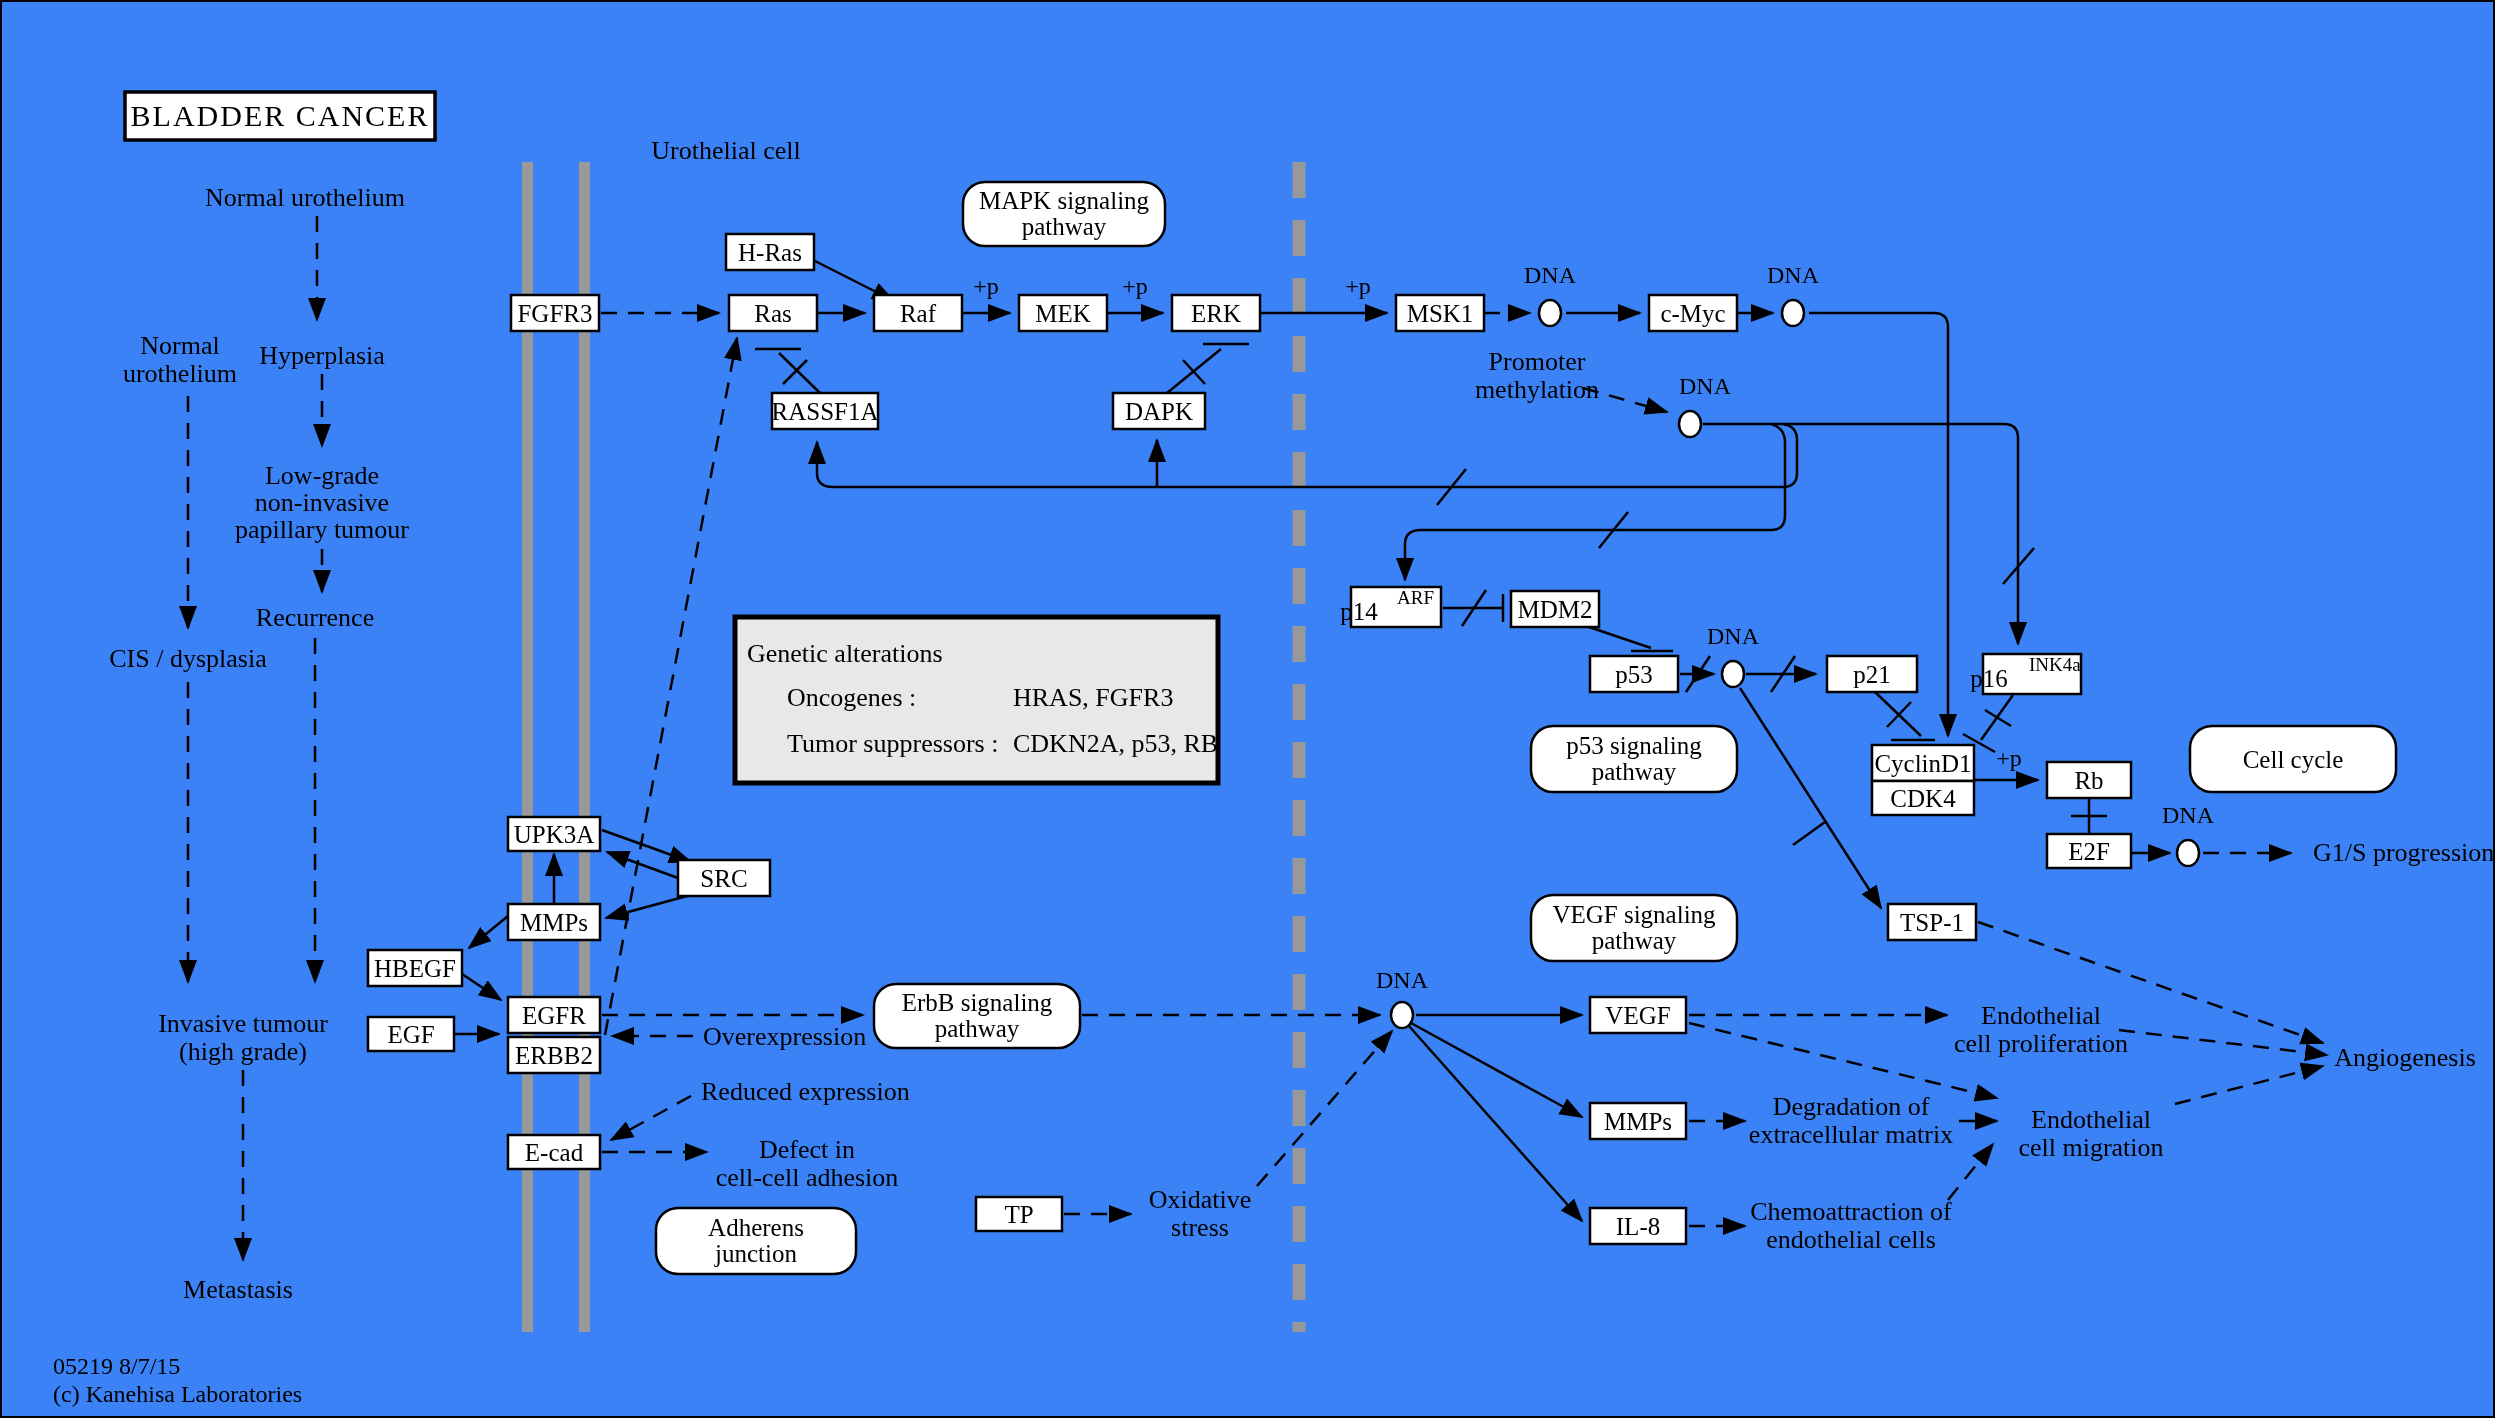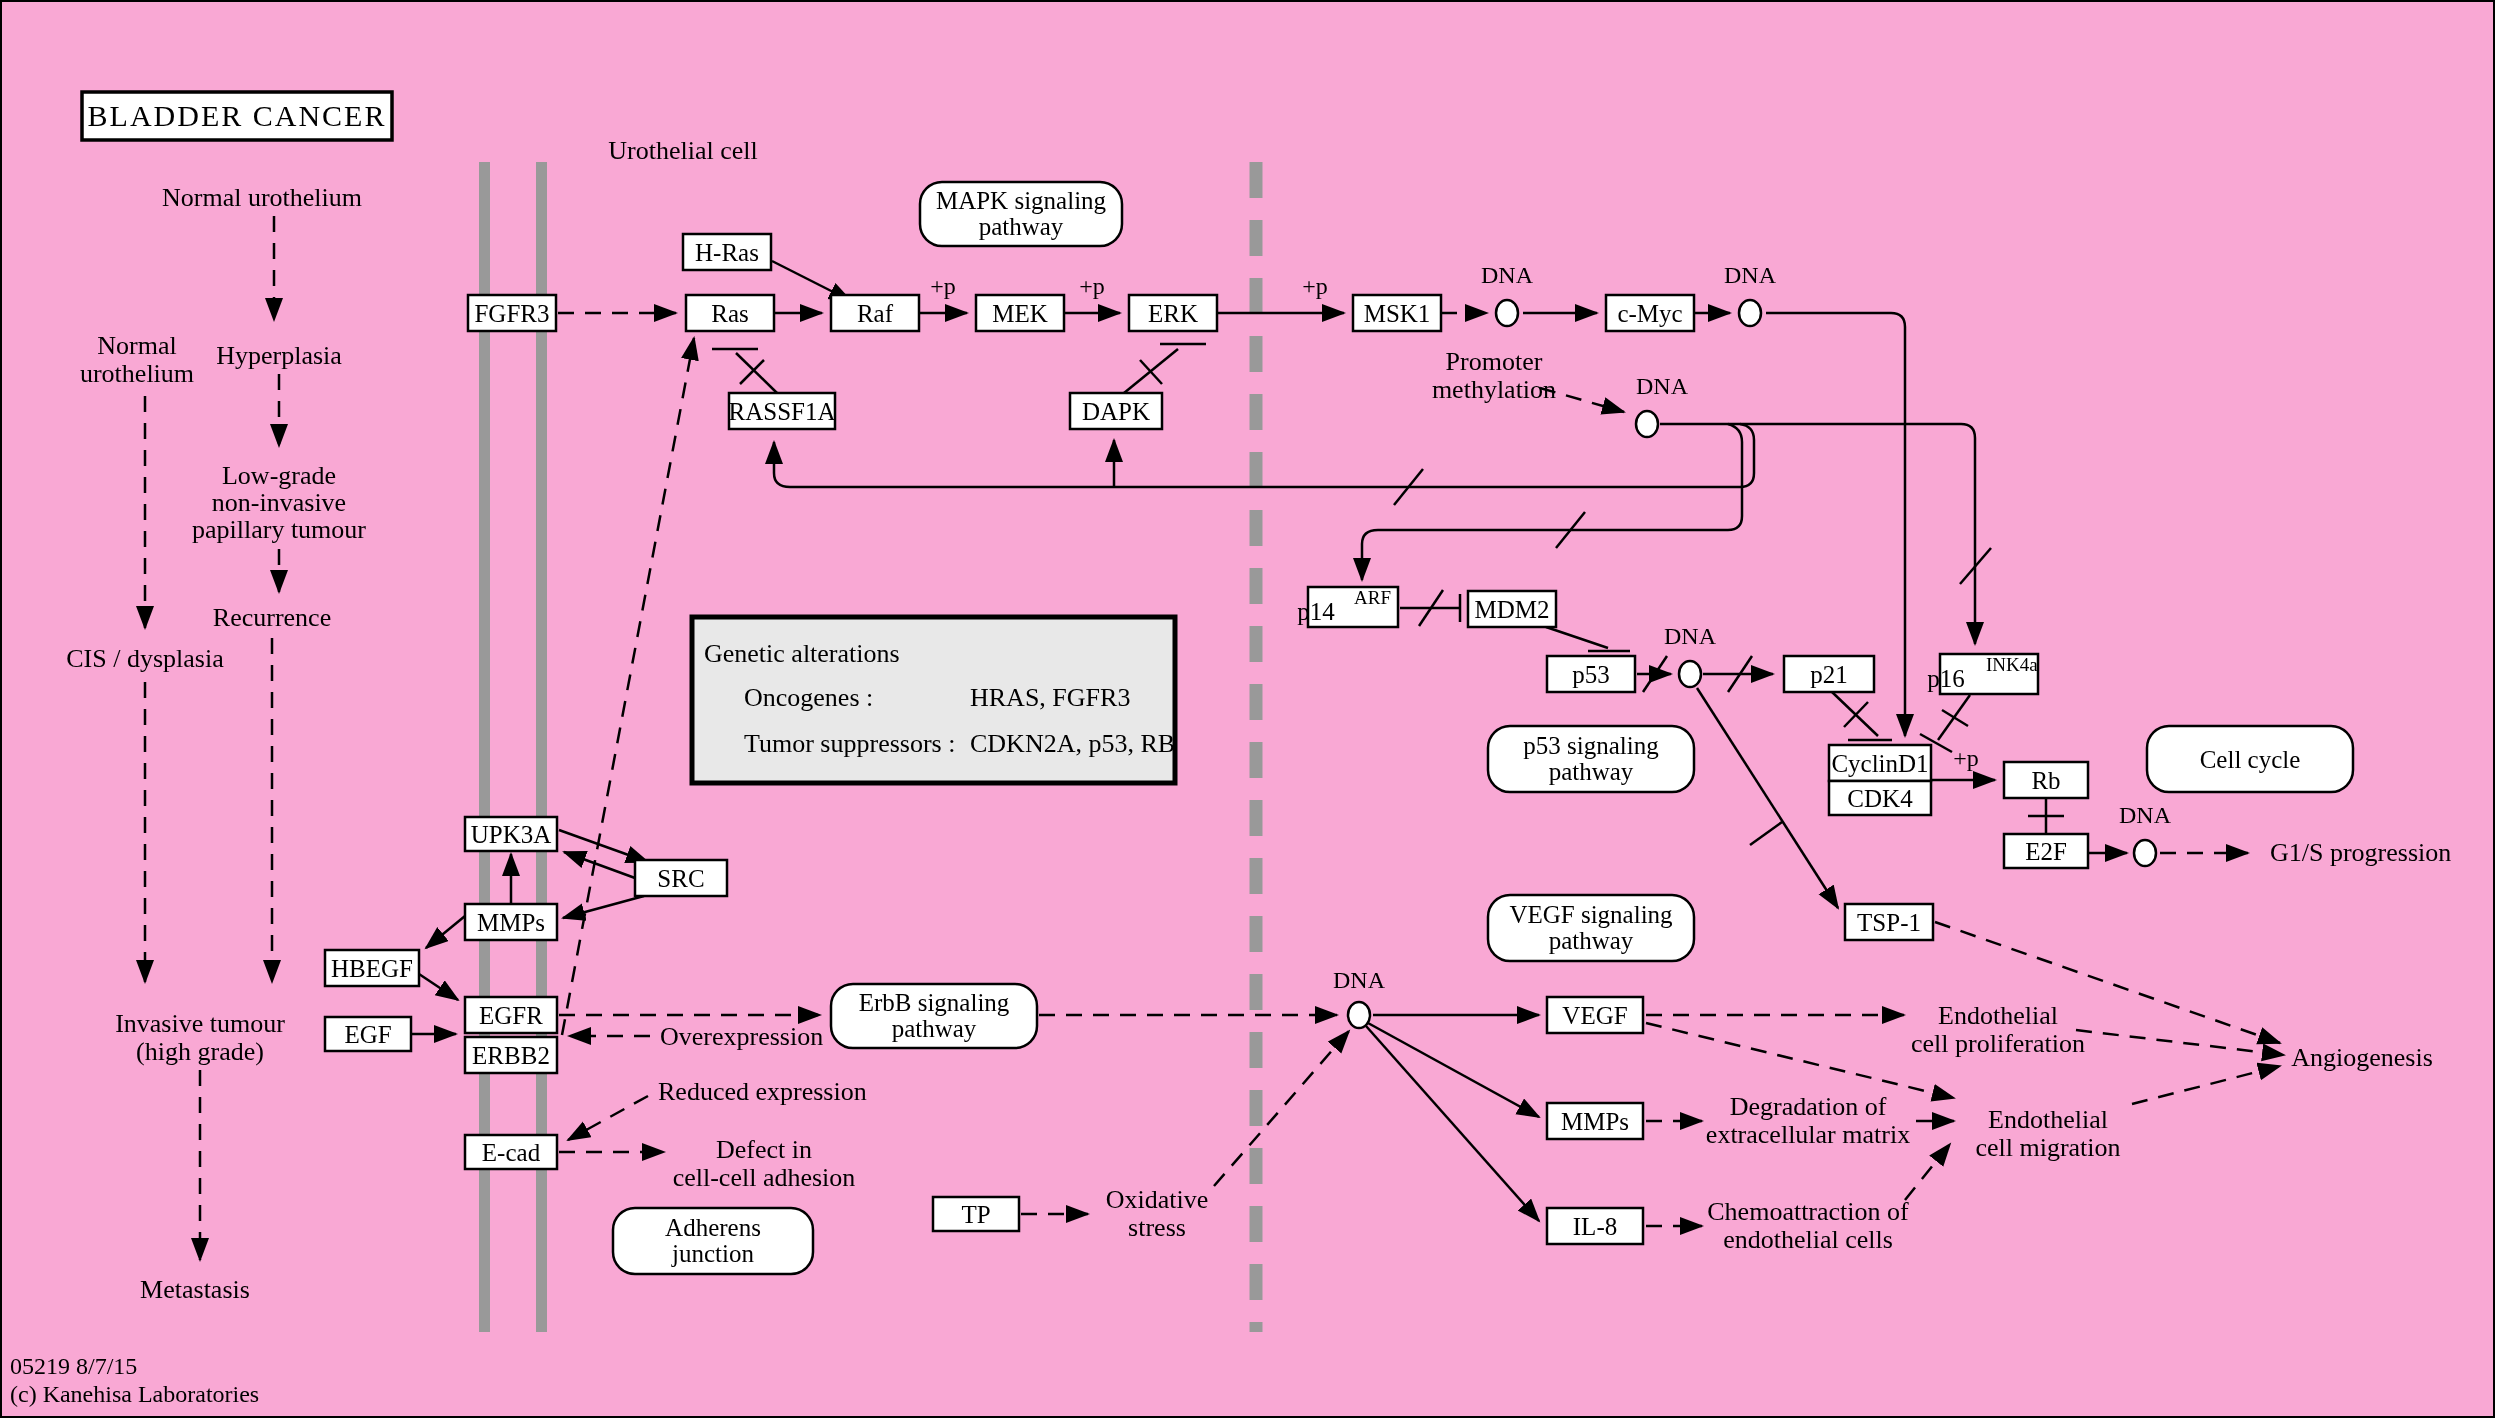--- a/index.html
+++ b/index.html
@@ -1,17 +1,17 @@
 <!DOCTYPE html>
 <html><head>
 <meta charset="utf-8">
 <style>
   html,body{margin:0;padding:0;background:#fff;}
-  #stage{width:2495px;height:1418px;position:relative;background:#f9a8d4;
-         border:2px solid #000;box-sizing:border-box;overflow:hidden;}
+  #stage{width:2495px;height:1418px;position:relative;background:#3b82f6;
+         border:2px solid #000;box-sizing:border-box;overflow:hidden;padding-left:43px;}
   svg{display:block;font-family:"Liberation Serif","DejaVu Serif",serif;}
   .node{fill:#ffffff;stroke:#000000;stroke-width:2.5;}
   .pathbox{fill:#ffffff;stroke:#000000;stroke-width:2.5;}
   .panel{stroke:#000000;stroke-width:5;}
   .titlebox{fill:#ffffff;stroke:#000000;stroke-width:3.5;}
   .t{font-size:25px;fill:#000;text-anchor:middle;}
   .tsup{font-size:19px;fill:#000;}
   .lbl{font-size:26px;fill:#000;text-anchor:middle;}
   .lbls{font-size:26px;fill:#000;text-anchor:start;}
   .small{font-size:24px;}

